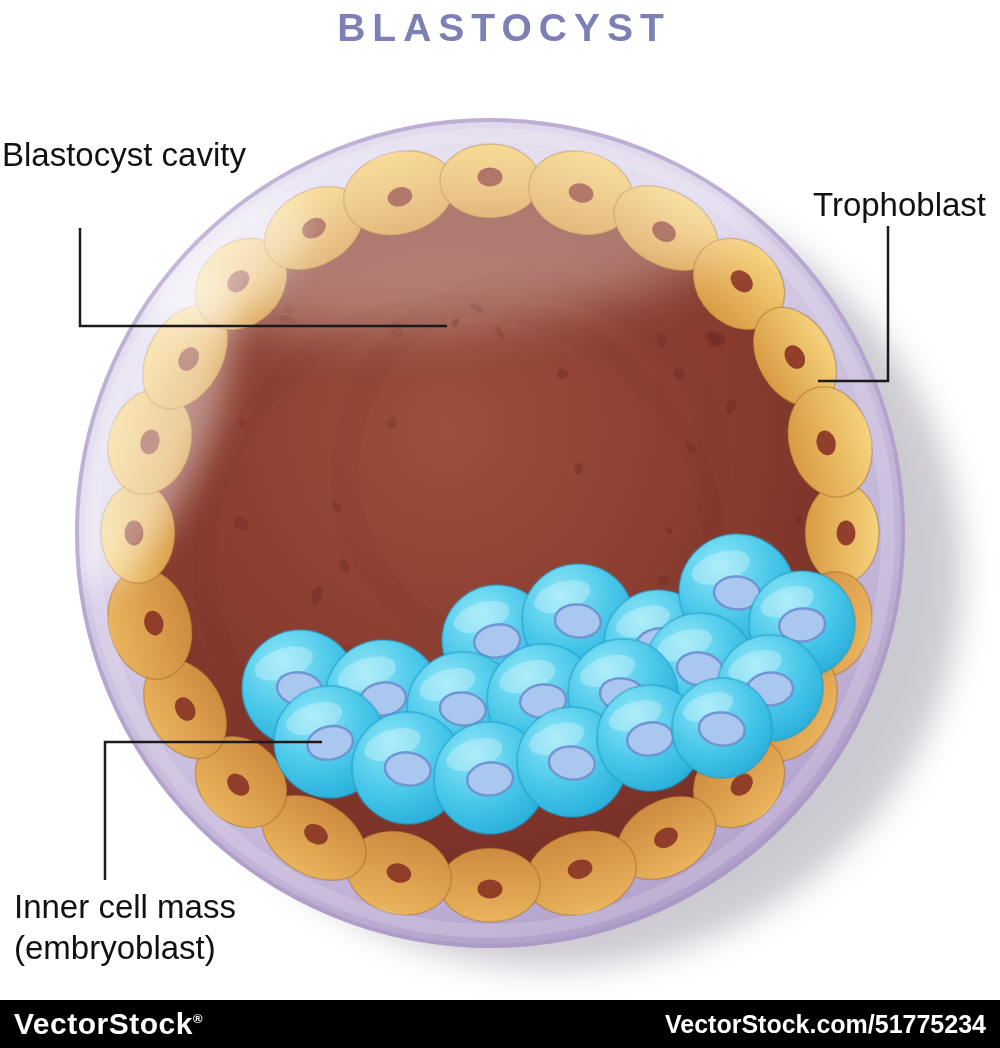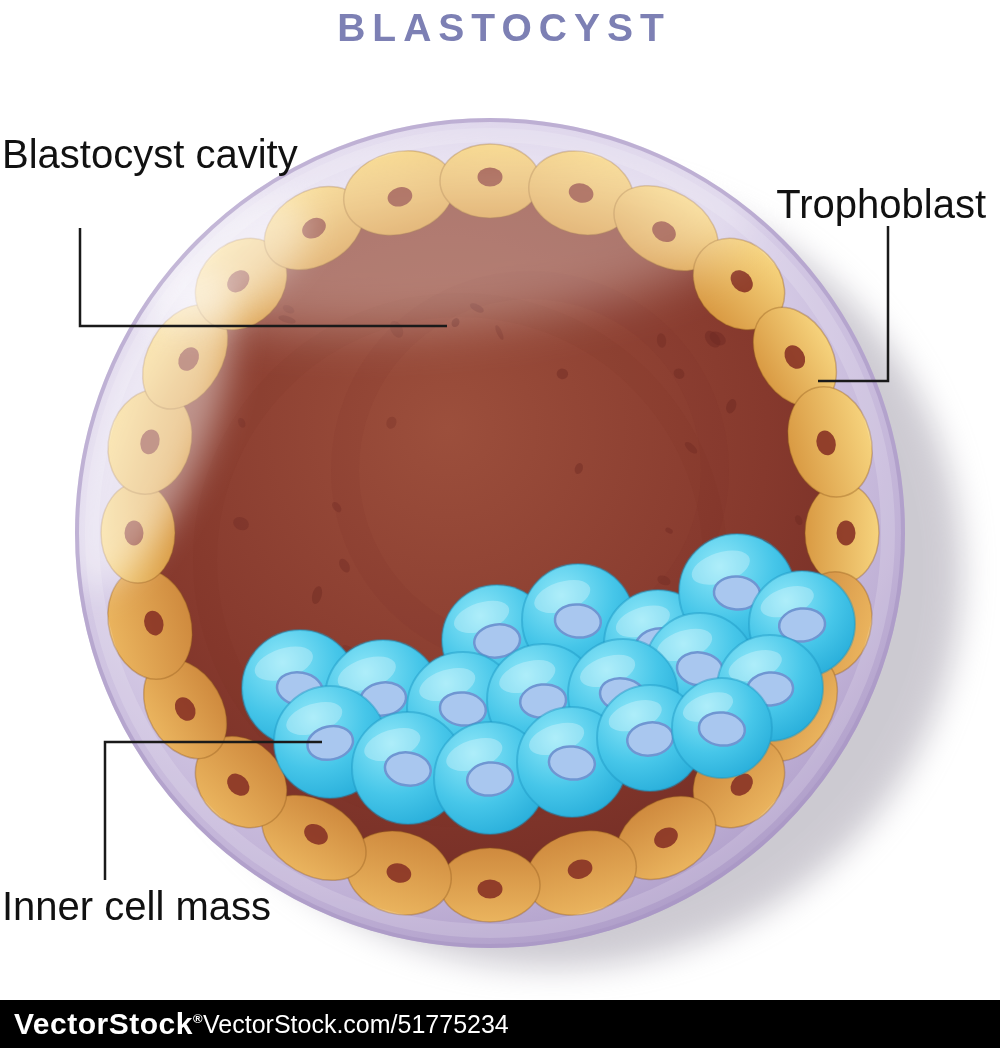--- a/index.html
+++ b/index.html
@@ -5,33 +5,33 @@
   html,body{margin:0;padding:0;}
   body{
     width:1000px;height:1048px;position:relative;overflow:hidden;
     background:#ffffff;font-family:"Liberation Sans",sans-serif;
   }
   .illustration{position:absolute;left:0;top:0;}
   .title{
     position:absolute;top:2px;left:0;width:100%;margin:4px;text-align:center;
     font-size:39px;font-weight:bold;letter-spacing:7px;color:#7d80b4;
   }
-  .label{position:absolute;font-size:40px;line-height:41px;color:#111111;}
+  .label{position:absolute;font-size:33px;line-height:41px;color:#111111;}
   .label-cavity{left:2px;top:134px;}
   .label-trophoblast{right:14px;top:184px;text-align:center;}
-  .label-icm{left:2px;top:886px;}
+  .label-icm{left:14px;top:886px;}
   #pointers polyline{fill:none;stroke:#1a1a1a;stroke-width:2.5;}
   .watermark-bar{
     position:absolute;left:0;bottom:0;width:1000px;height:48px;background:#000000;
-    display:flex;justify-content:flex-start;align-items:center;
+    display:flex;justify-content:space-between;align-items:center;
     box-sizing:border-box;padding:0 14px;color:#ffffff;
   }
   .brand{font-size:30px;font-weight:bold;letter-spacing:.5px;}
   .brand sup{font-size:13px;font-weight:bold;}
-  .wurl{font-size:25px;font-weight:400;}
+  .wurl{font-size:25px;font-weight:700;}
 </style>
 </head>
 <body>
 
 <svg id="illustration" class="illustration" width="1000" height="1048" viewBox="0 0 1000 1048">
     <defs>
       <radialGradient cx="38%" cy="28%" r="80%" id="sphereGrad">
         <stop offset="0%" stop-color="#ece7f4"></stop>
         <stop offset="55%" stop-color="#d7cde7"></stop>
         <stop offset="82%" stop-color="#c0b1d6"></stop>
@@ -315,18 +315,19 @@
 <h1 class="title">BLASTOCYST</h1>
 
 <div class="label label-cavity">
   <div>Blastocyst cavity</div>
 </div>
 
 <div class="label label-trophoblast">Trophoblast</div>
 
 <div class="label label-icm">
   <div>Inner cell mass</div>
+  <div>(embryoblast)</div>
 </div>
 
 <footer class="watermark-bar">
   <span class="brand"><span>VectorStock</span><sup>®</sup></span>
   <span class="wurl">VectorStock.com/51775234</span>
 </footer>
 
 </body></html>

